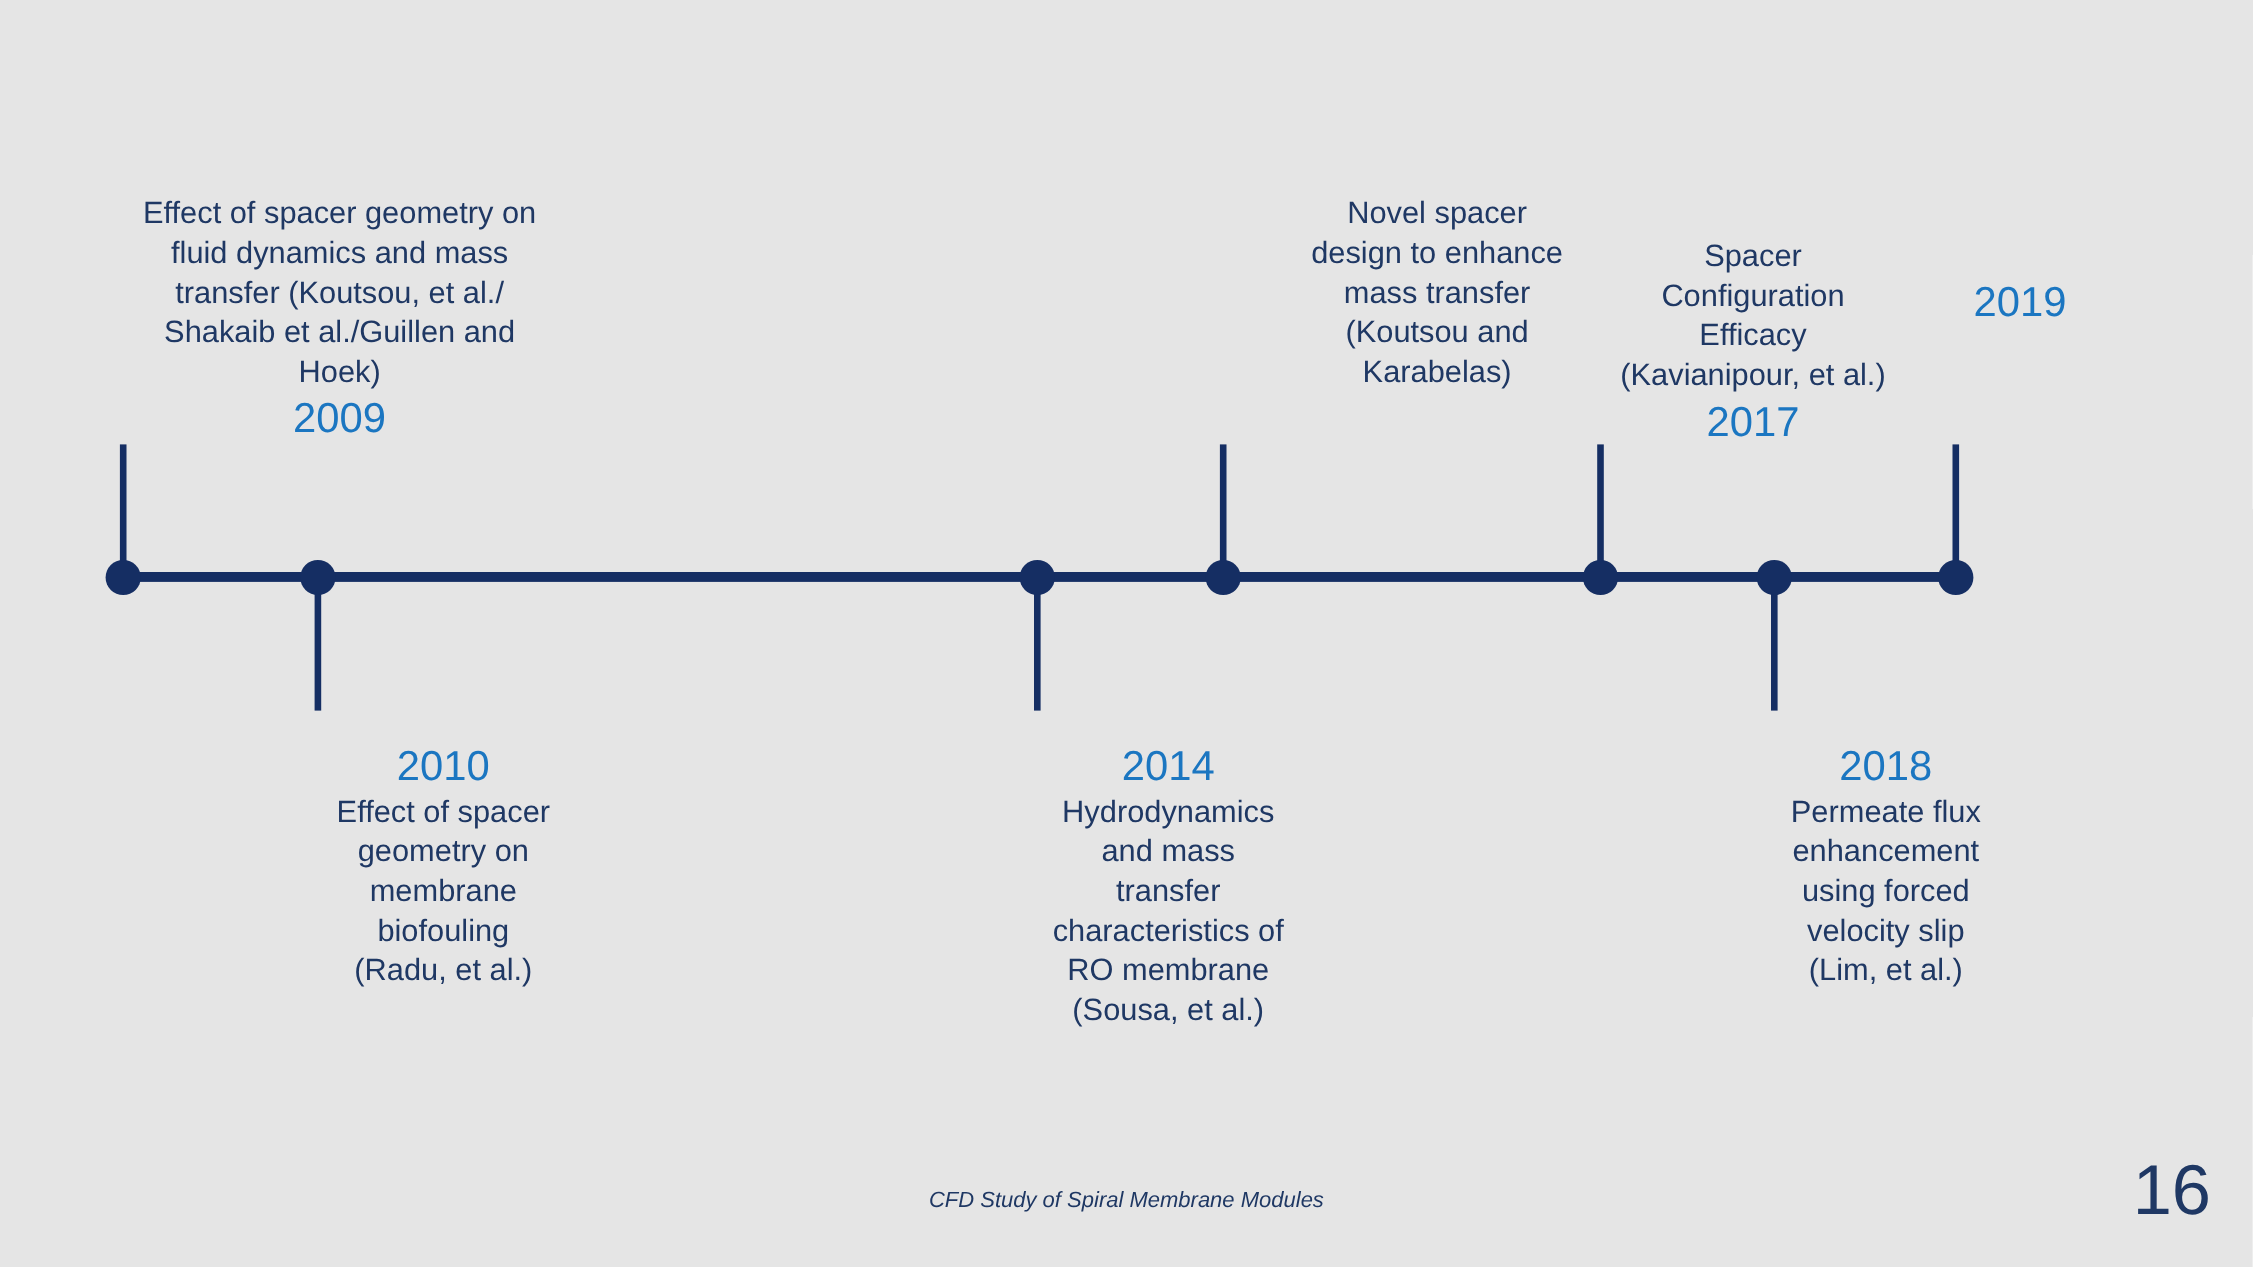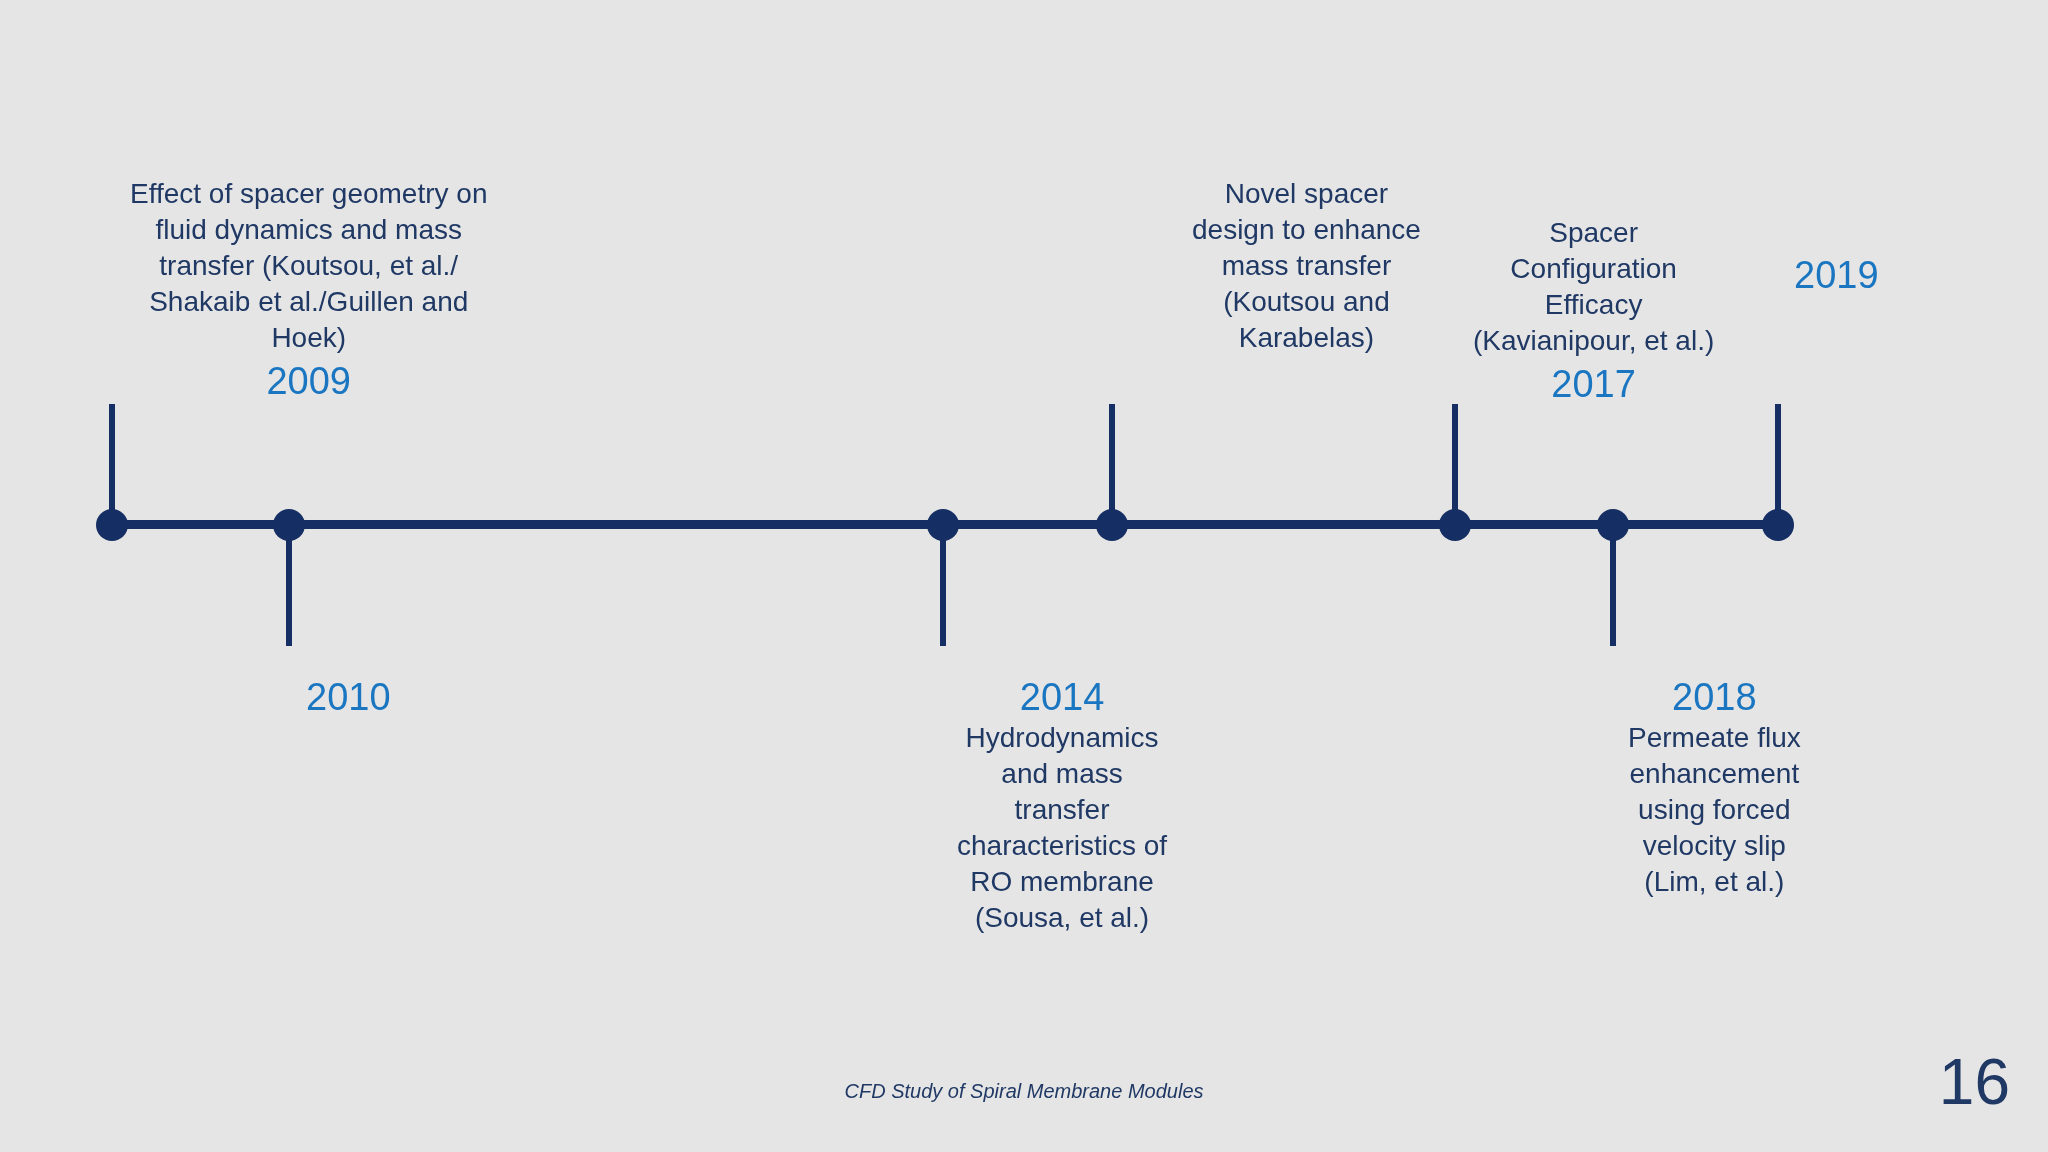--- a/index.html
+++ b/index.html
@@ -86,20 +86,25 @@
 Hoek)</div>
       <div class="year">2009</div>
     </div>
   </div>
 
   <div>
     <div class="vline" style="left:286px; top:525px; height:121px"></div>
     <div class="dot" style="left:273px; top:509px"></div>
     <div class="label below" style="left:306px; top:676px">
       <div class="year">2010</div>
+      <div class="desc">Effect of spacer
+geometry on
+membrane
+biofouling
+(Radu, et al.)</div>
     </div>
   </div>
 
   <div>
     <div class="vline" style="left:940px; top:525px; height:121px"></div>
     <div class="dot" style="left:927px; top:509px"></div>
     <div class="label below" style="left:957px; top:676px">
       <div class="year">2014</div>
       <div class="desc">Hydrodynamics
 and mass

